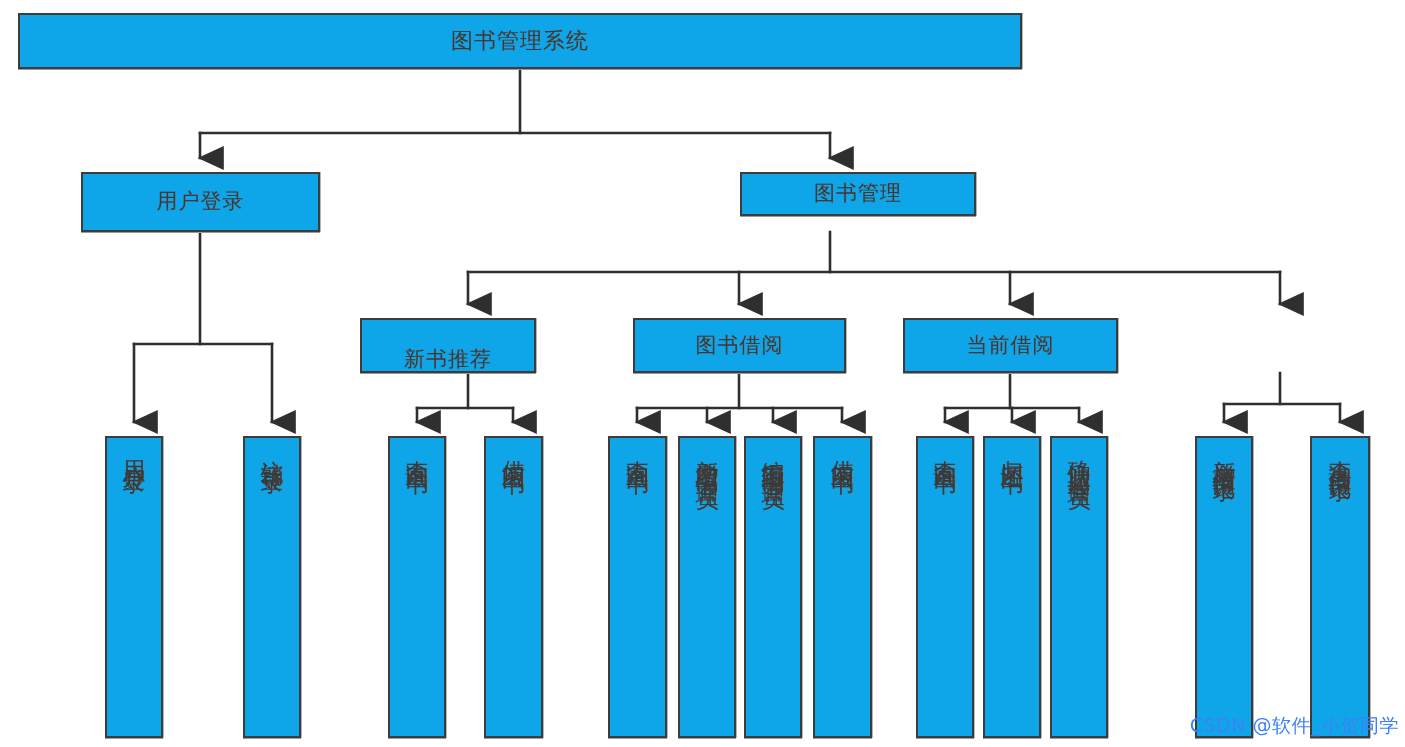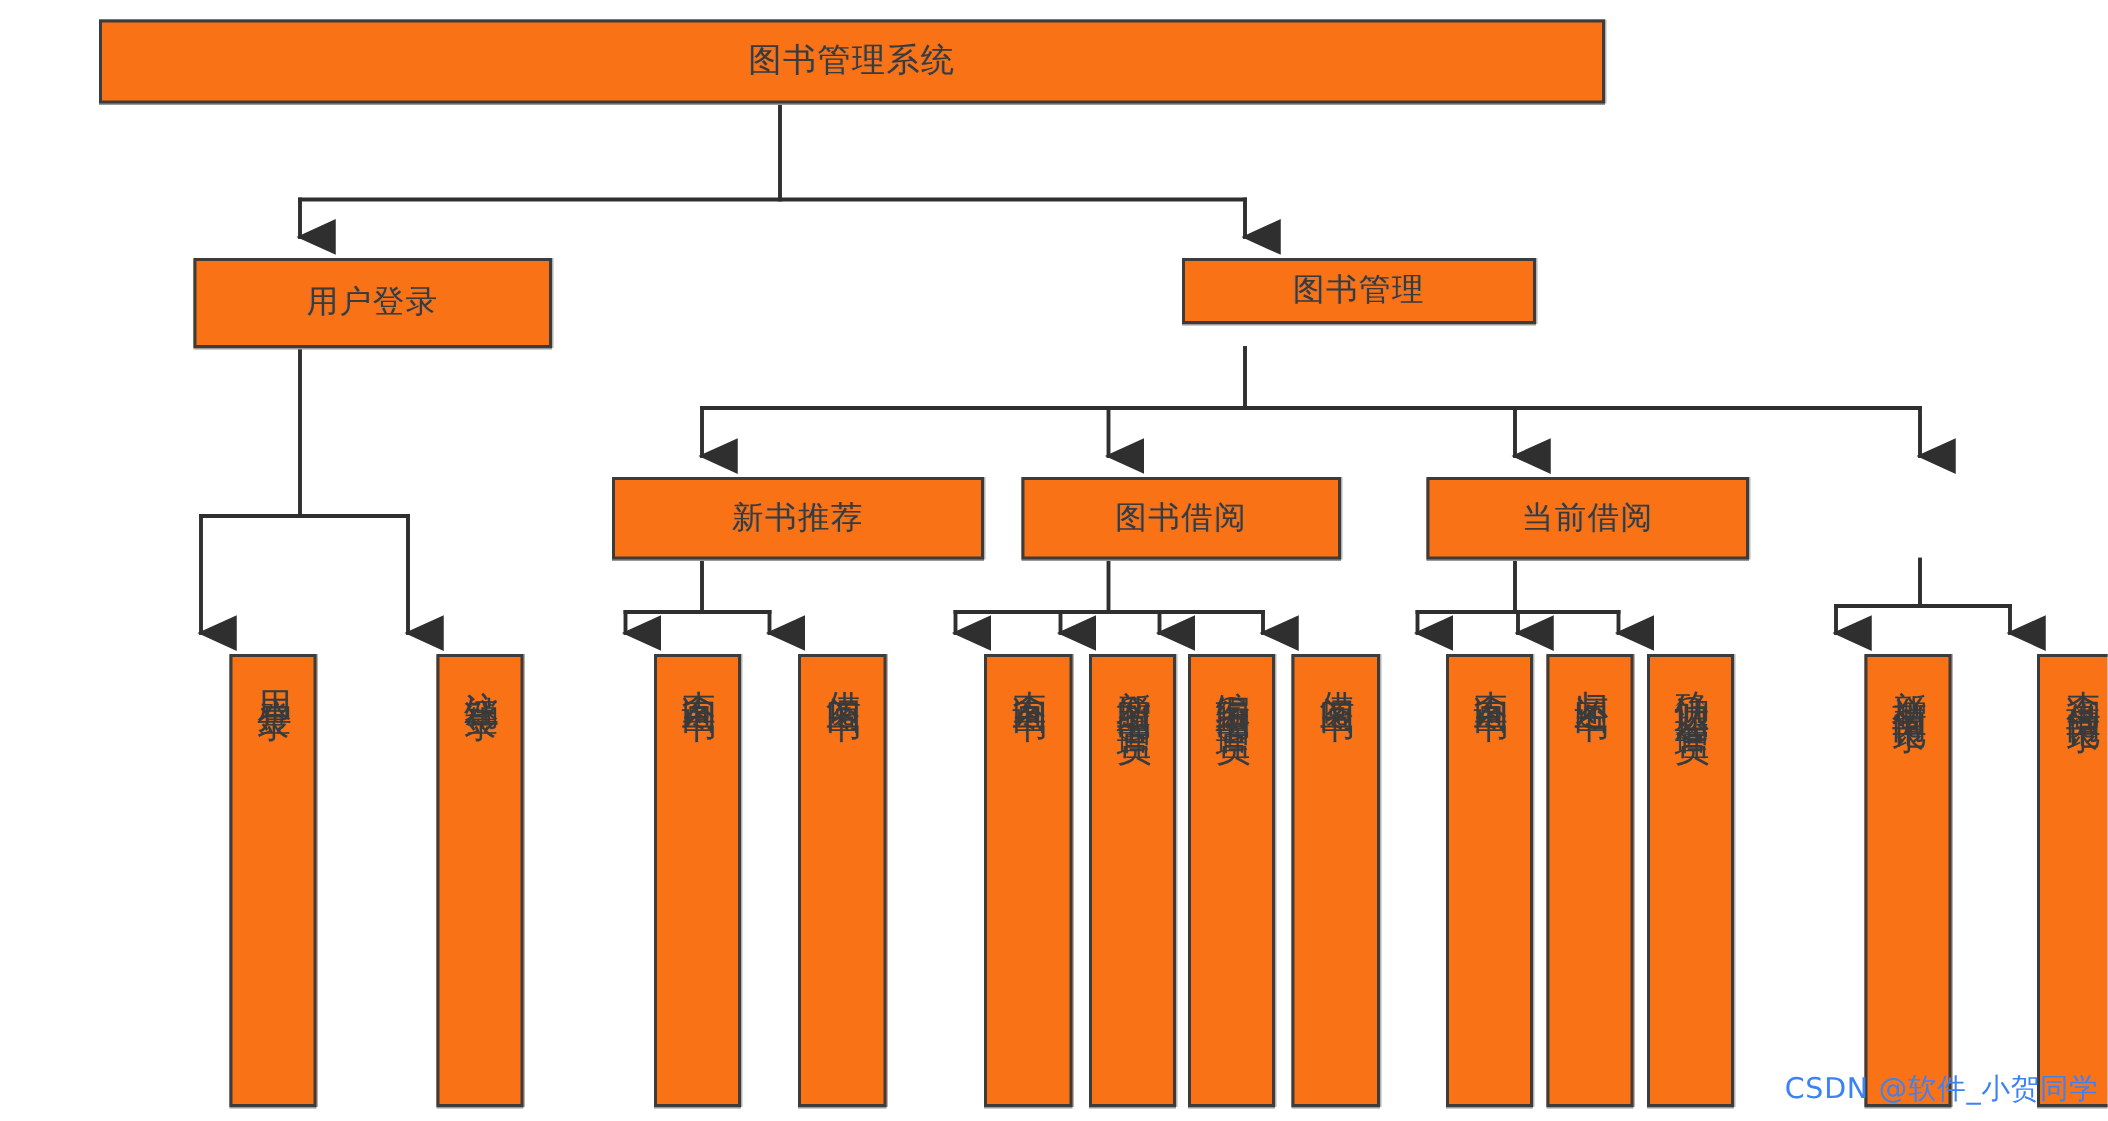--- a/index.html
+++ b/index.html
@@ -7,29 +7,28 @@
     width:1405px;height:747px;
     background:#ffffff;
     font-family:"DejaVu Sans","Liberation Sans",sans-serif;
     overflow:hidden;
   }
   #stage{position:relative;width:1405px;height:747px;}
   svg#wires{position:absolute;left:0;top:0;width:1405px;height:747px;}
 
   .node{
     position:absolute;
-    background:#f97316;
+    background:#0ea5e9;
     border:2px solid #3c3c3c;
     box-sizing:border-box;
     display:flex;
     align-items:center;
     justify-content:center;
     color:#3a3a3a;
     box-shadow:0 1px 0 #9a9a9a, 1px 0 0 #b4b4b4;
-    margin-left:48px;
   }
   .node .lbl{
     font-size:21px;
     line-height:1.1;
     letter-spacing:1px;
     white-space:nowrap;
     color:#3a3a3a;
     text-shadow:0.6px 0 0 rgba(190,120,60,.35), -0.6px 0 0 rgba(70,110,190,.30);
   }
   .node.root .lbl{font-size:22px;}
@@ -123,21 +122,21 @@
   </div>
 
   <div class="node lv2" id="n-user-login" style="left: 81px; top: 172px; width: 239px; height: 60px;">
     <span class="lbl">用户登录</span>
   </div>
 
   <div class="node lv2" id="n-book-mgmt" style="left: 740px; top: 172px; width: 236px; height: 44px;">
     <span class="lbl">图书管理</span>
   </div>
 
-  <div class="node lv3" id="n-new-book-rec" style="left: 360px; top: 318px; width: 248px; height: 55px;">
+  <div class="node lv3" id="n-new-book-rec" style="left: 360px; top: 318px; width: 176px; height: 55px; align-items: flex-end;">
     <span class="lbl">新书推荐</span>
   </div>
 
   <div class="node lv3" id="n-book-borrow" style="left: 633px; top: 318px; width: 213px; height: 55px;">
     <span class="lbl">图书借阅</span>
   </div>
 
   <div class="node lv3" id="n-current-borrow" style="left: 903px; top: 318px; width: 215px; height: 55px;">
     <span class="lbl">当前借阅</span>
   </div>

